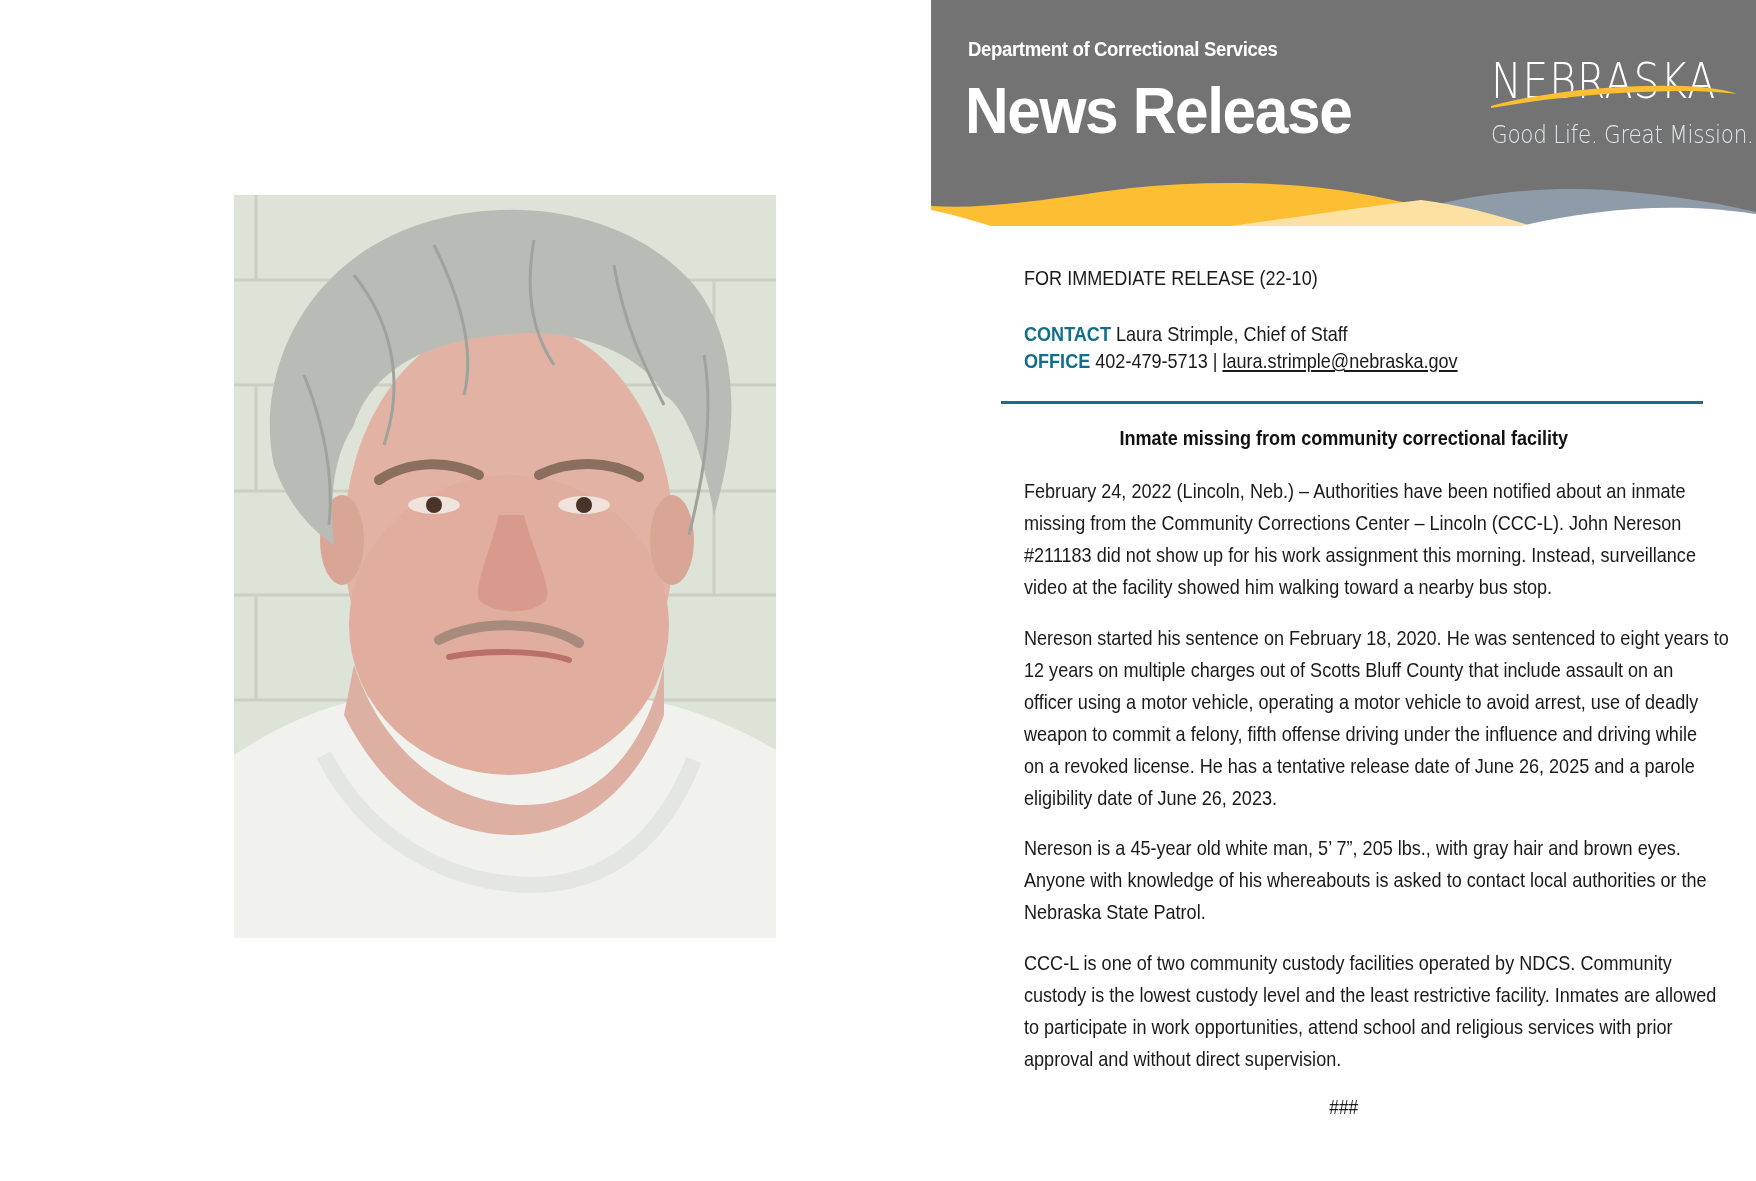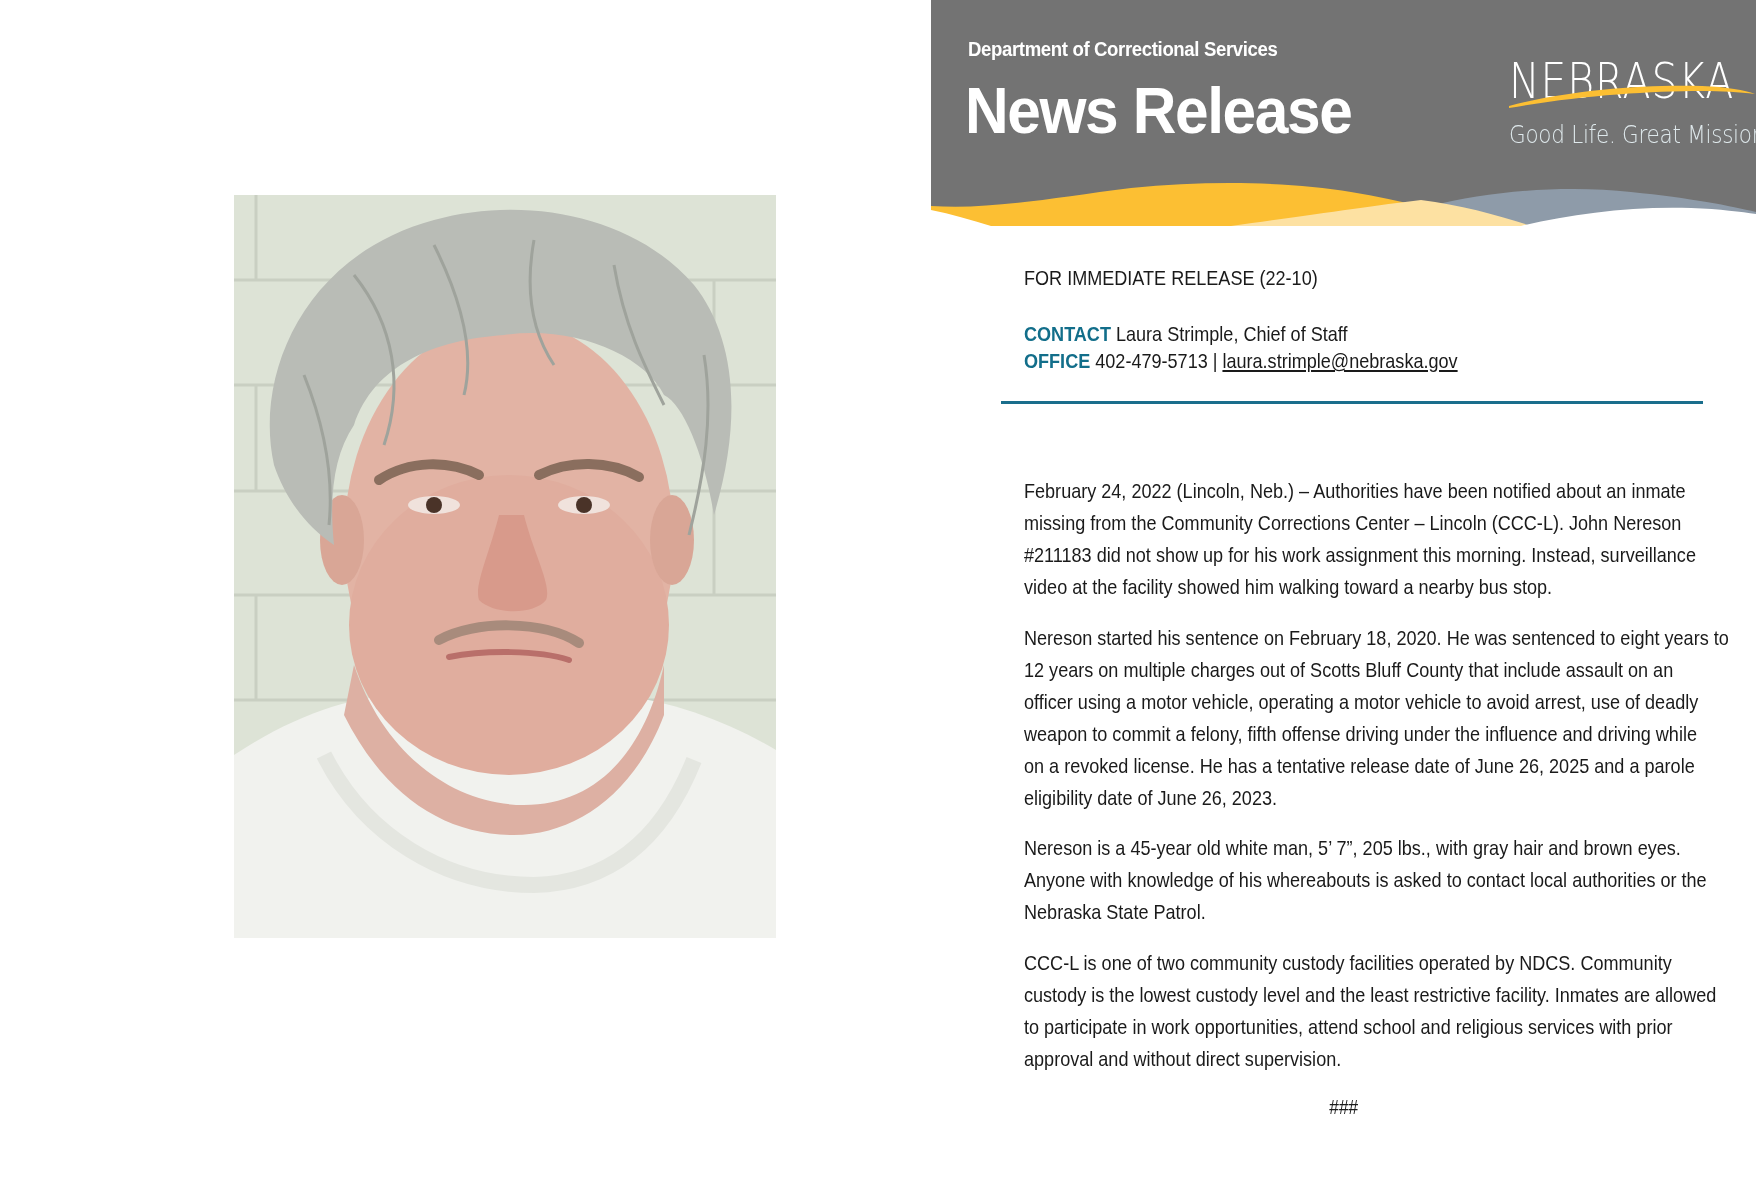--- a/index.html
+++ b/index.html
@@ -25,21 +25,21 @@
     position: absolute; left: 37px; top: 38px; font-size: 20px; font-weight: bold;
     color: #ffffff; white-space: nowrap; letter-spacing: -0.4px;
     transform: scaleX(0.93); transform-origin: left top;
   }
   .title {
     position: absolute; left: 34px; top: 73px; font-size: 65px; font-weight: bold;
     color: #ffffff; white-space: nowrap; letter-spacing: -1.5px;
     transform: scaleX(0.93); transform-origin: left top;
   }
   .ne-logo {
-    position: absolute; left: 558px; top: 52px; width: 250px; height: 110px; margin-left: 18px;
+    position: absolute; left: 558px; top: 52px; width: 250px; height: 110px;
   }
   .ne-word {
     position: absolute; left: 2px; top: 0; font-size: 50px; font-weight: normal;
     color: #ffffff; white-space: nowrap; letter-spacing: 1px;
     transform: scaleX(0.82); transform-origin: left top; -webkit-text-stroke: 0px;
     font-family: "DejaVu Sans", sans-serif; font-weight: 200;
   }
   .ne-swoosh { position: absolute; left: 0; top: 26px; width: 250px; height: 40px; }
   .ne-tag {
     position: absolute; left: 2px; top: 68px; font-size: 25px; color: #dfe9ec;
@@ -166,20 +166,23 @@
     <span>Laura Strimple, Chief of Staff</span>
   </div>
 
   <div class="meta office condensed">
     <span class="lbl">OFFICE</span>
     <span>402-479-5713 | </span><a class="email">laura.strimple@nebraska.gov</a>
   </div>
 
   <div class="divider"></div>
 
+  <div class="headline">
+    <span>Inmate missing from community correctional facility</span>
+  </div>
 
   <div class="para p1">
     <span class="condensed">February 24, 2022 (Lincoln, Neb.) – Authorities have been notified about an inmate</span>
     <span class="condensed">missing from the Community Corrections Center – Lincoln (CCC-L). John Nereson</span>
     <span class="condensed">#211183 did not show up for his work assignment this morning. Instead, surveillance</span>
     <span class="condensed">video at the facility showed him walking toward a nearby bus stop.</span>
   </div>
 
   <div class="para p2">
     <span class="condensed">Nereson started his sentence on February 18, 2020. He was sentenced to eight years to</span>

